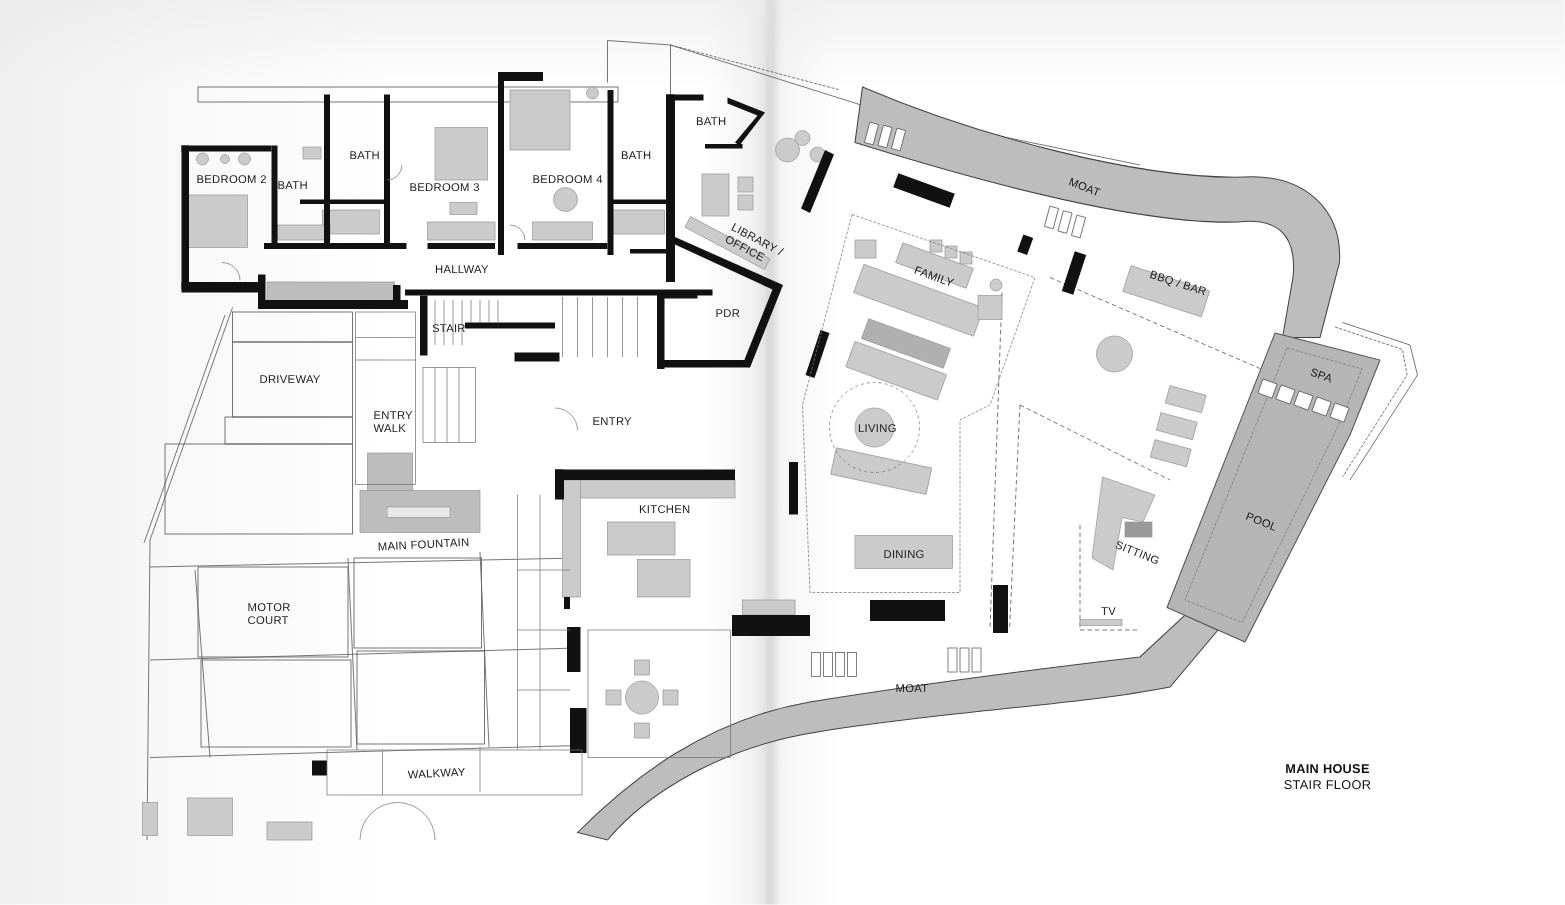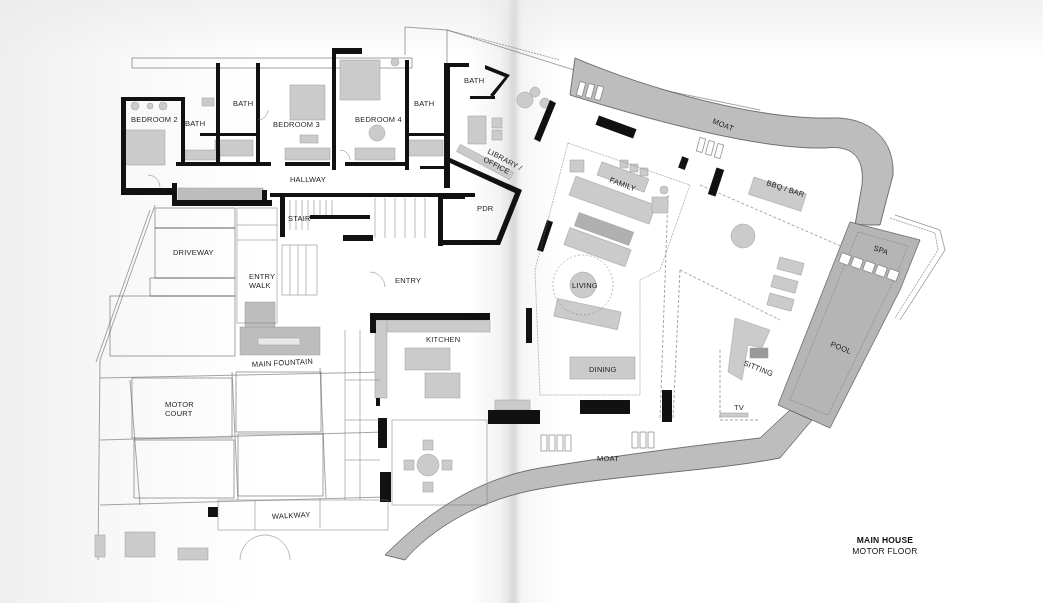--- a/index.html
+++ b/index.html
@@ -21,21 +21,20 @@
   }
   svg.plan { position: absolute; left: 0; top: 0; }
   .lbl {
     font-family: "Liberation Sans", sans-serif;
     font-size: 7.5px; fill: #1a1a1a; letter-spacing: 0.2px;
   }
   .title-block {
     position: absolute; left: 830px; top: 507px; width: 110px;
     text-align: center; color: #111;
     font-family: "Liberation Sans", sans-serif;
-    margin-top: 28px;
   }
   .title-main { font-size: 8.5px; font-weight: bold; line-height: 11px; letter-spacing: 0.2px; }
   .title-sub { font-size: 8.5px; line-height: 11px; letter-spacing: 0.2px; }
   .gutter {
     position: absolute; left: 508px; top: 0; width: 14px; height: 603px;
     background: linear-gradient(90deg, rgba(0,0,0,0) 0%, rgba(0,0,0,0.06) 50%, rgba(0,0,0,0) 100%);
   }
 </style>
 </head>
 <body>
@@ -355,15 +354,15 @@
       <text class="lbl" x="766" y="185" transform="rotate(18 766 185)">BBQ / BAR</text>
       <text class="lbl" x="873" y="250" transform="rotate(20 873 250)">SPA</text>
       <text class="lbl" x="830" y="346" transform="rotate(22 830 346)">POOL</text>
       <text class="lbl" x="743" y="365" transform="rotate(22 743 365)">SITTING</text>
       <text class="lbl" x="734" y="410">TV</text>
     </g>
   </svg>
 
   <div class="title-block">
     <div class="title-main">MAIN HOUSE</div>
-    <div class="title-sub">MOTOR FLOOR</div>
+    <div class="title-sub">STAIR FLOOR</div>
   </div>
 </div>
 
 </body></html>

